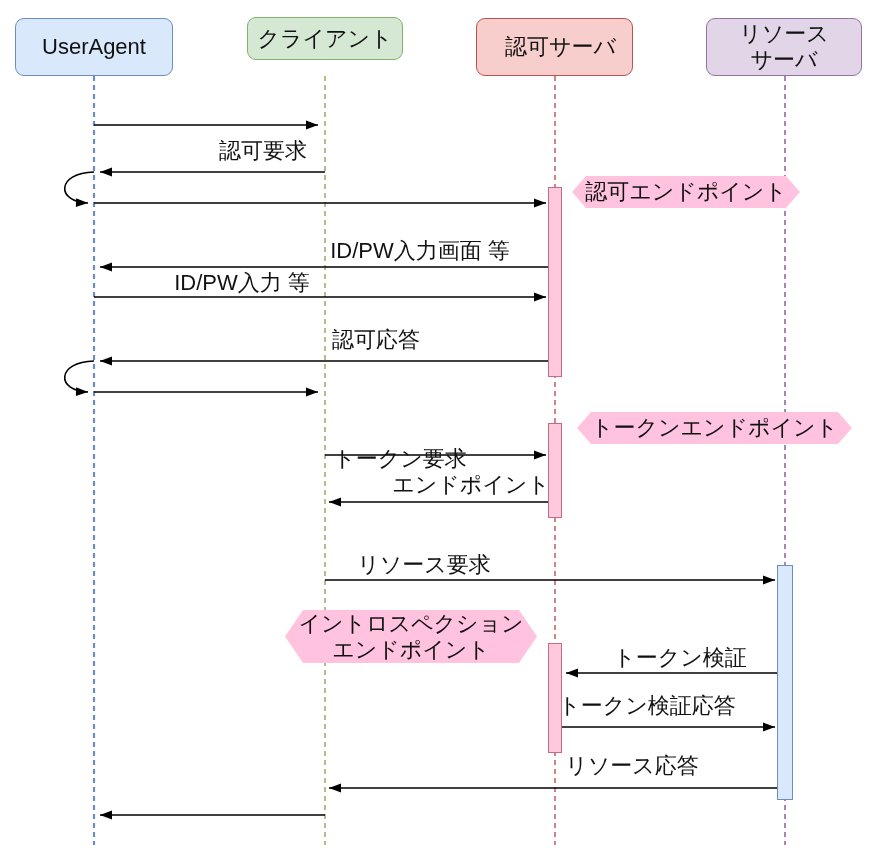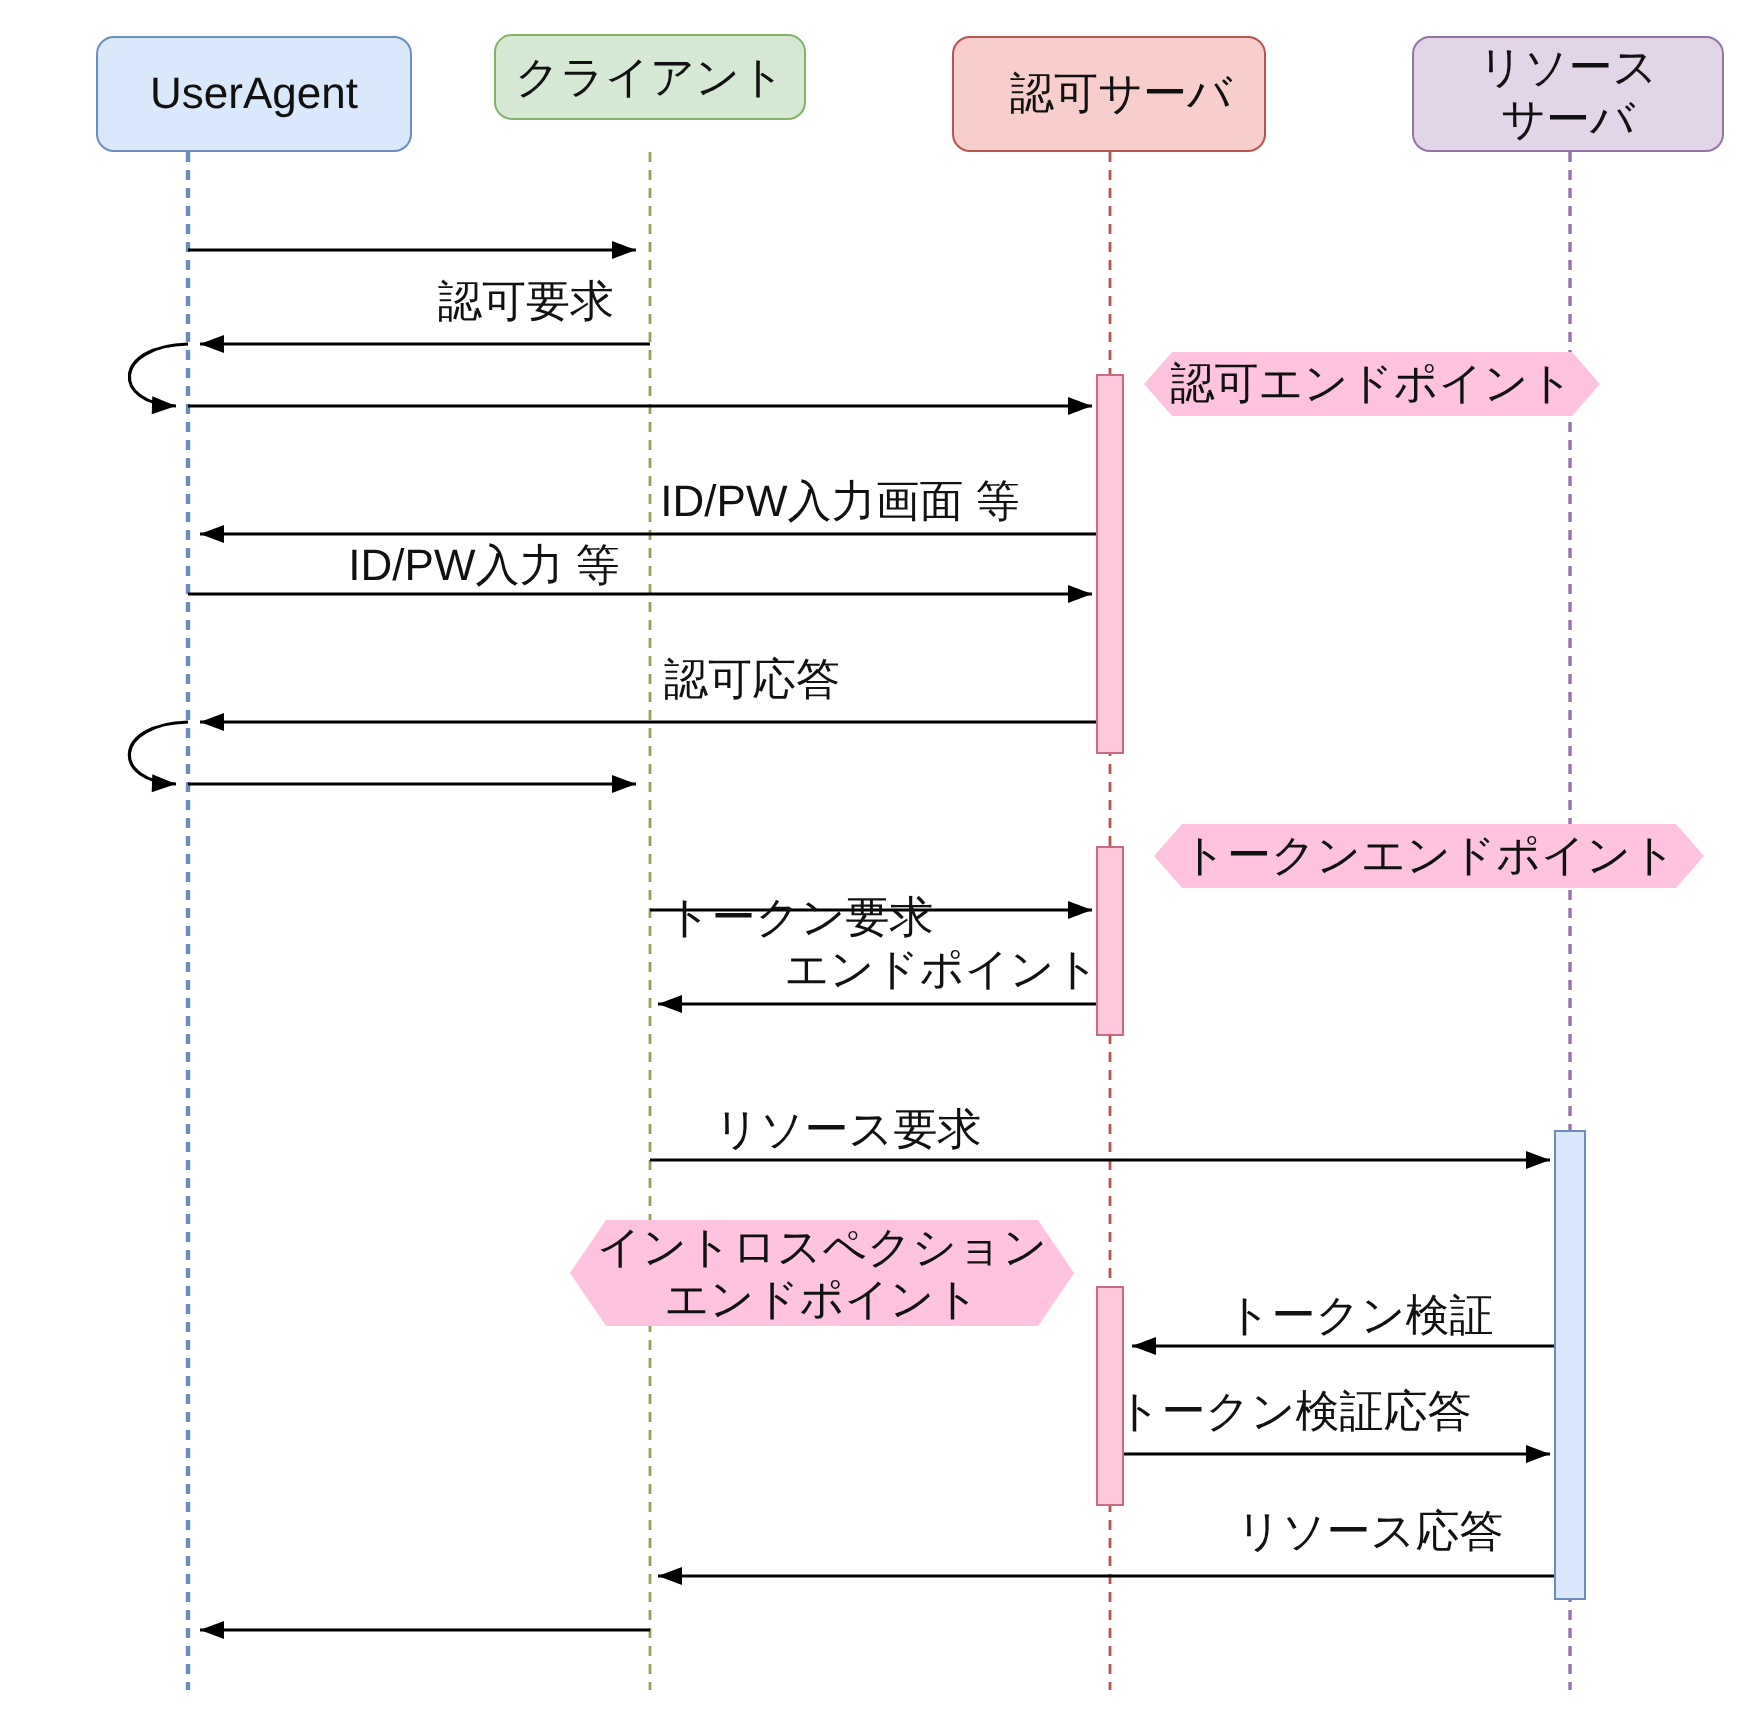--- a/index.html
+++ b/index.html
@@ -10,21 +10,21 @@
   svg.layer{position:absolute;left:0;top:0;width:880px;height:866px;}
   #lifeline-layer{z-index:0;}
   #arrow-layer{z-index:2;pointer-events:none;}
 
   .actor{
     position:absolute;z-index:1;box-sizing:border-box;
     display:flex;flex-direction:column;align-items:center;justify-content:center;
     border-radius:9px;font-size:22px;line-height:26px;text-align:center;
     border:1.6px solid #000;
   }
-  .actor-useragent{left:15px;top:18px;width:158px;height:58px;background:#dae8fc;border-color:#6c8ebf;margin-left:33px;}
+  .actor-useragent{left:15px;top:18px;width:158px;height:58px;background:#dae8fc;border-color:#6c8ebf;}
   .actor-client{left:247px;top:17px;width:156px;height:43px;background:#d5e8d4;border-color:#82b366;}
   .actor-authserver{left:476px;top:18px;width:157px;height:58px;background:#f8cecc;border-color:#b85450;padding-left:12px;}
   .actor-resourceserver{left:706px;top:18px;width:156px;height:58px;background:#e1d5e7;border-color:#9673a6;}
 
   .bar{position:absolute;z-index:1;box-sizing:border-box;}
   .bar-pink{background:#ffc9dd;border:1.4px solid #c96a85;}
   .bar-blue{background:#dae8fc;border:1.4px solid #6c8ebf;}
   .bar-as-1{left:548px;top:187px;width:14px;height:190px;}
   .bar-as-2{left:548px;top:423px;width:14px;height:95px;}
   .bar-as-3{left:548px;top:643px;width:14px;height:110px;}
@@ -47,21 +47,21 @@
   }
   .msg-0{left:263px;top:138px;}
   .msg-1{left:420px;top:238px;text-align:center;}
   .msg-2{left:242px;top:270px;}
   .msg-3{left:376px;top:327px;}
   .msg-4{left:400px;top:403px;margin-top:43px;}
   .msg-5{left:471px;top:472px;}
   .msg-6{left:424px;top:552px;}
   .msg-7{left:680px;top:645px;}
   .msg-8{left:647px;top:693px;}
-  .msg-9{left:685px;top:753px;}
+  .msg-9{left:632px;top:753px;}
 </style>
 </head>
 <body>
 
 <div id="stage">
 
   <svg class="layer" id="lifeline-layer" viewBox="0 0 880 866">
     <line x1="94" y1="76" x2="94" y2="845" stroke="#6c8ebf" stroke-width="2.2" stroke-dasharray="5 4"></line>
     <line x1="325" y1="76" x2="325" y2="845" stroke="#97a15c" stroke-width="1.4" stroke-dasharray="5 4"></line>
     <line x1="555" y1="76" x2="555" y2="845" stroke="#b85450" stroke-width="1.4" stroke-dasharray="5 4"></line>

